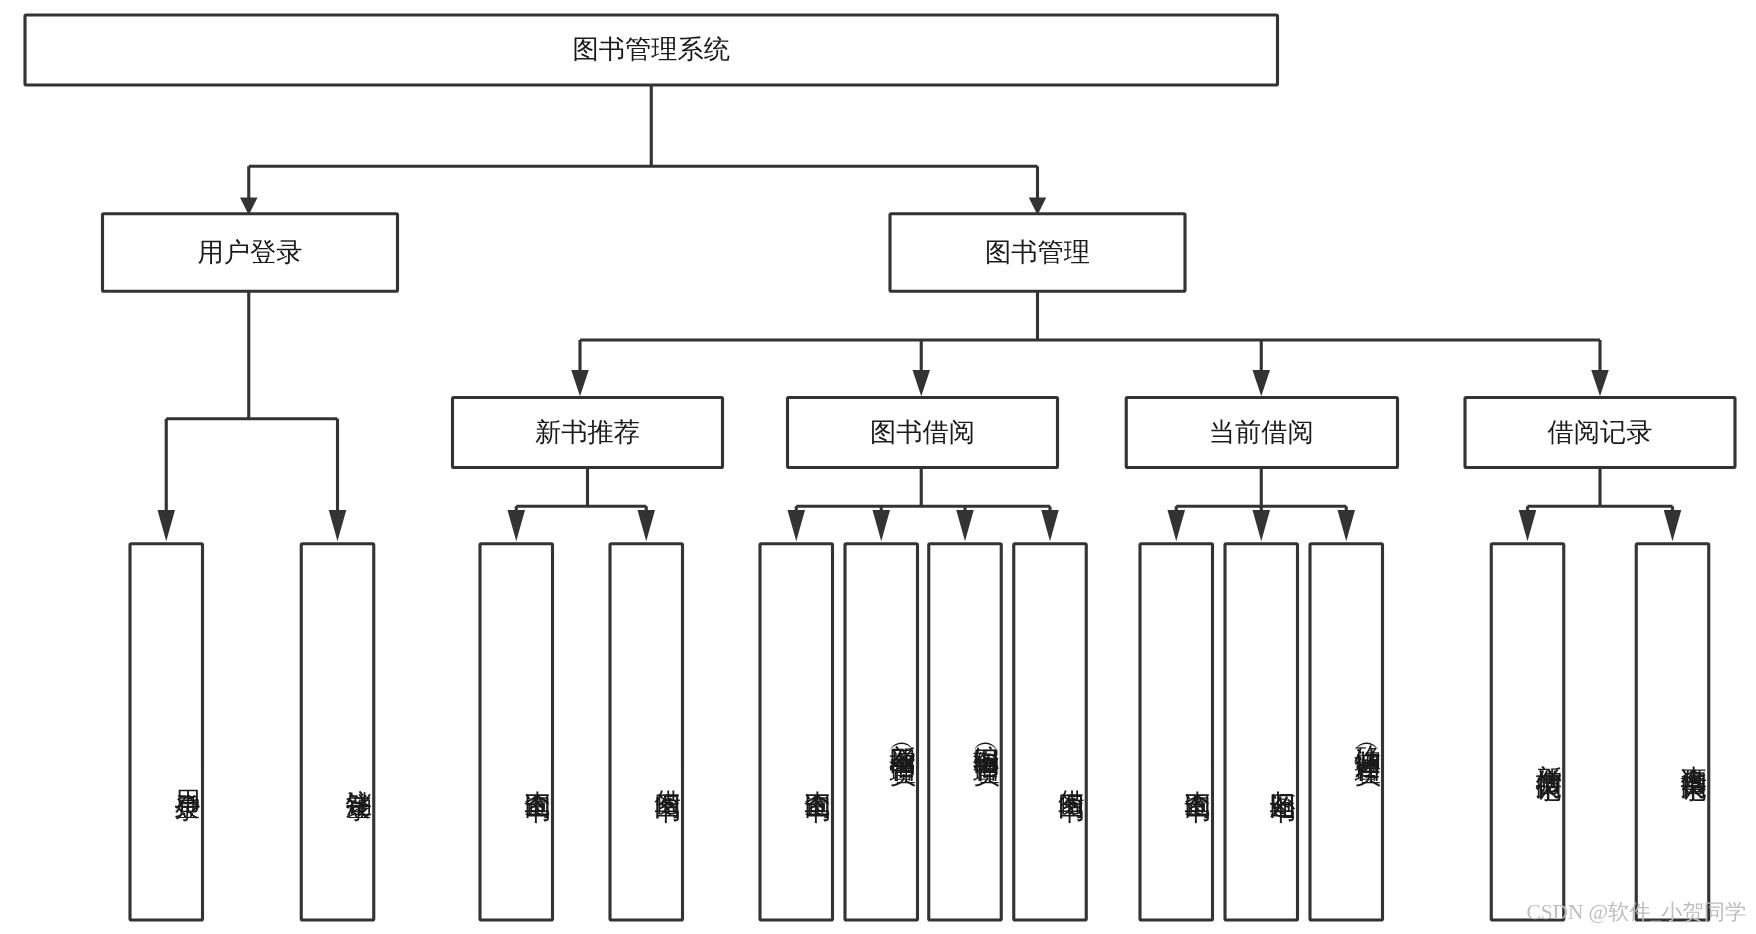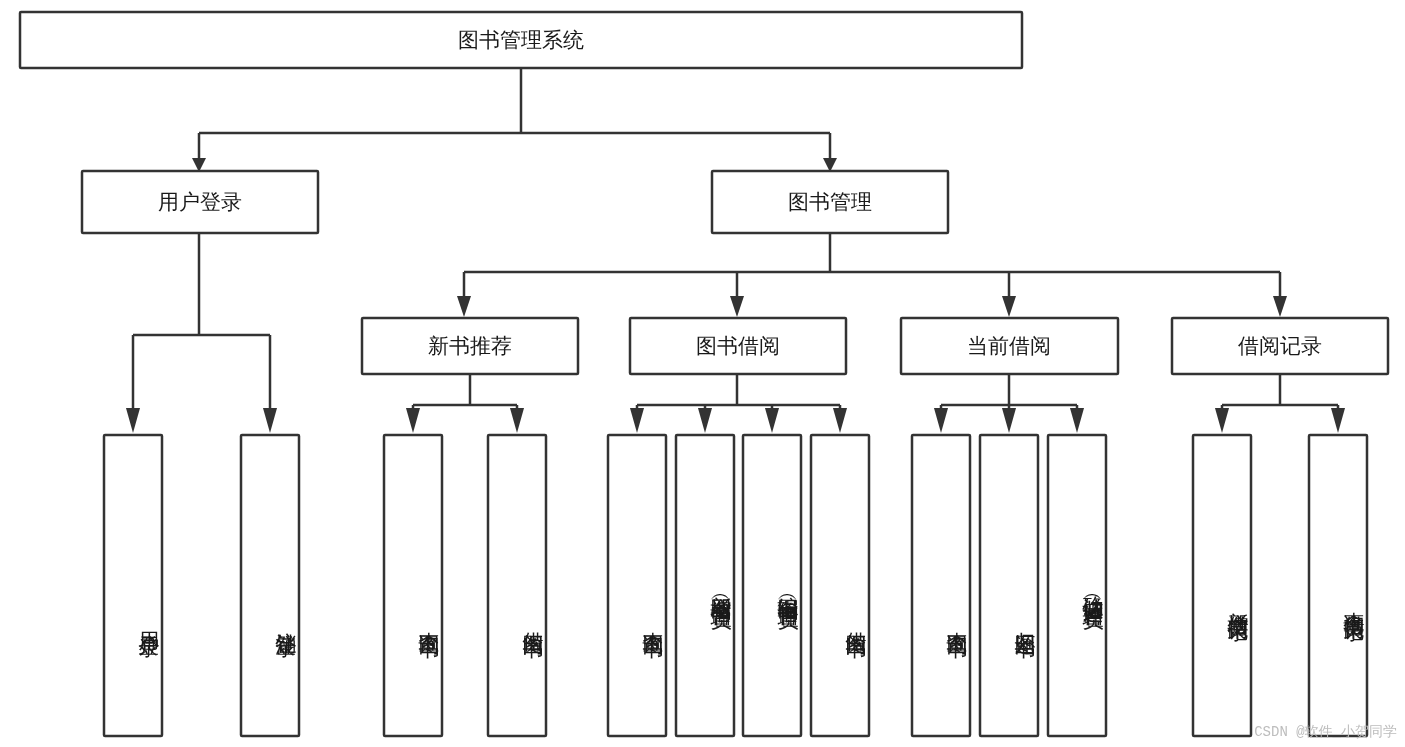--- a/index.html
+++ b/index.html
@@ -61,22 +61,22 @@
     display: flex;
     align-items: flex-start;
     justify-content: center;
     white-space: nowrap;
     pointer-events: none;
   }
   .watermark {
     position: absolute;
     right: 8px;
     bottom: 6px;
-    font-family: Liberation Mono, monospace;
-    font-size: 14px;
+    font-family: Liberation Serif, serif;
+    font-size: 17px;
     color: #bdbdbd;
     white-space: nowrap;
     pointer-events: none;
   }
 </style>
 </head>
 <body>
 
 <div id="diagram-root">
 

